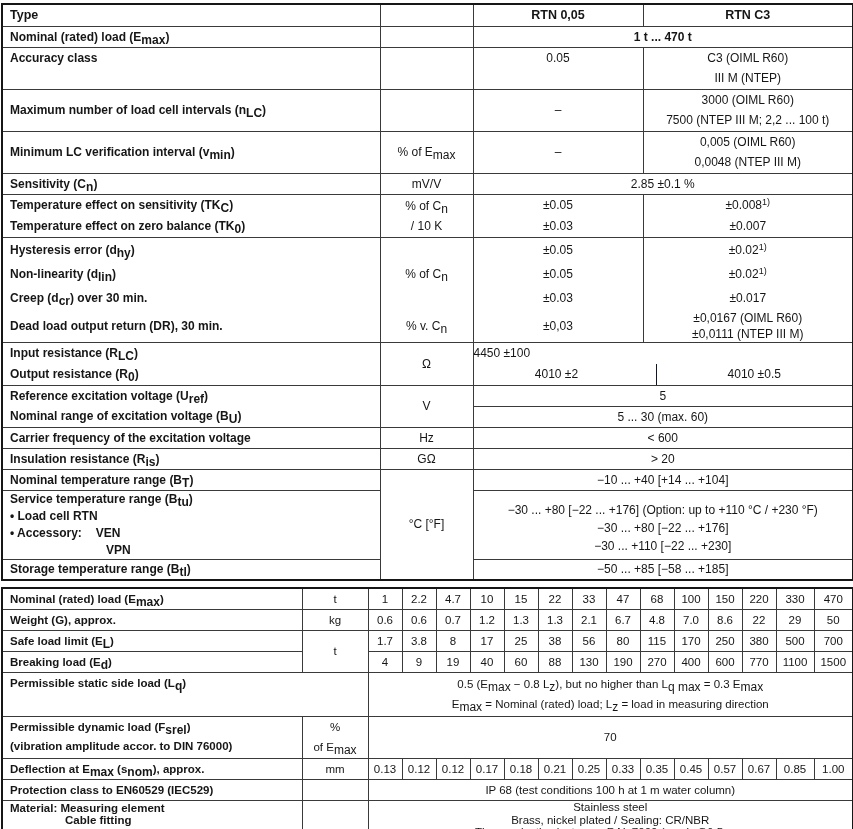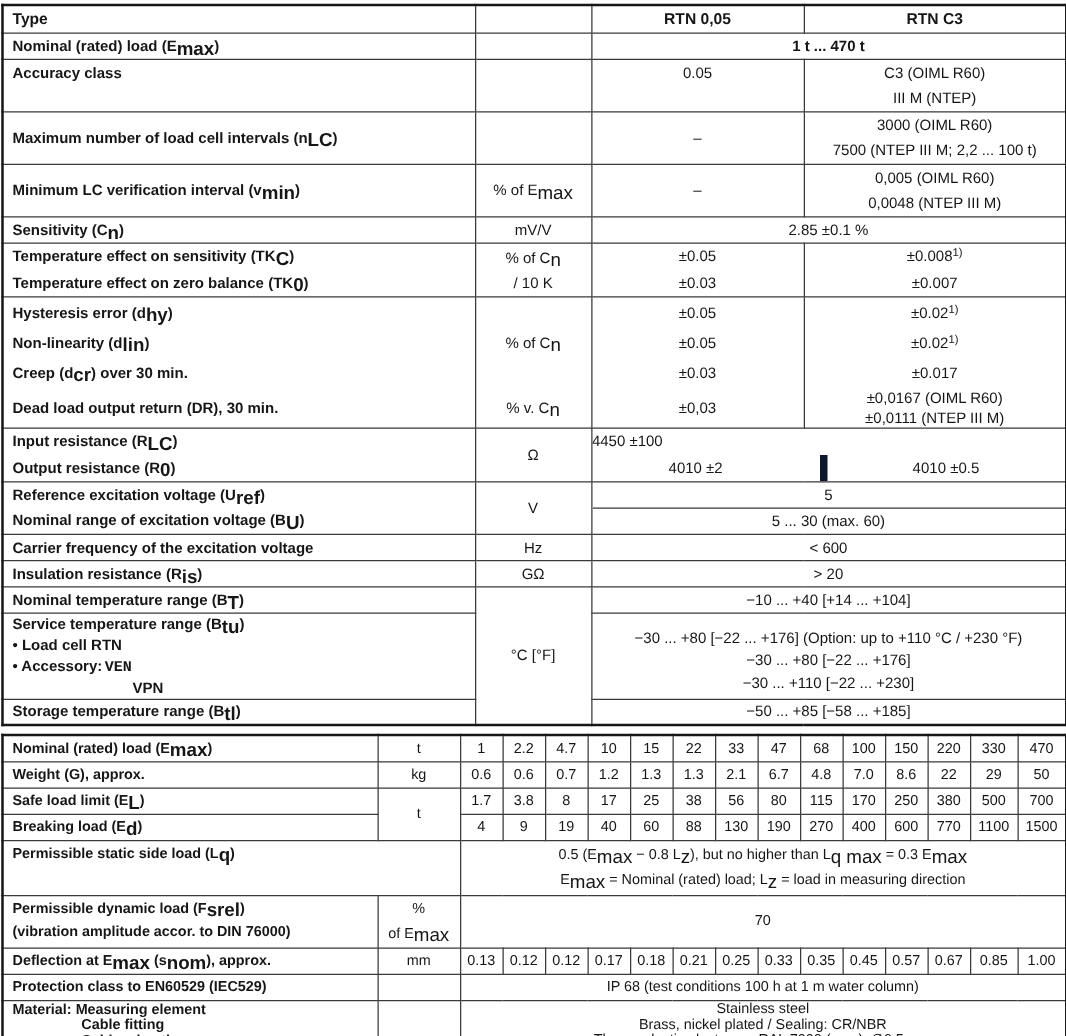--- a/index.html
+++ b/index.html
@@ -22,41 +22,41 @@
   .blk .l{height:24px;line-height:24px;}
   .blk .l4{height:32px;line-height:32px;}
   .blk .l4.two{line-height:16px;}
   .blk .l4.two div{height:16px;line-height:16px;}
   .blk .lab{font-weight:bold;text-align:left;padding-left:7px;}
   .blk .cc{text-align:center;}
   
   .res1{height:21px;line-height:21px;text-align:left;}
   .res2{display:flex;height:21px;line-height:21px;gap:16px;}
   .res2 .ra{width:166px;text-align:center;}
-  .res2 .rb{flex:1;border-left:6px solid #0f172a;text-align:center;}
+  .res2 .rb{flex:1;border-left:1px solid #0f172a;text-align:center;}
   
   .exc1{height:20px;line-height:20px;text-align:center;}
   .exc2{height:20px;line-height:20px;text-align:center;border-top:1px solid #3a3a3a;}
   
   .svc{padding:0;vertical-align:top;}
   .svc .t{height:17px;line-height:17px;font-weight:bold;padding-left:7px;}
   .svc .bu{height:17px;line-height:17px;font-weight:bold;padding-left:7px;}
-  .svc .ven{margin-left:2px;font-family:Liberation Mono, monospace;}
+  .svc .ven{margin-left:14px;}
   .svc .vpn{height:17px;line-height:17px;font-weight:bold;padding-left:103px;}
   .svc-val{padding:10px 4px 0 4px;vertical-align:top;}
   .svc-val div{height:18px;line-height:18px;text-align:center;}
   
   .num{text-align:center;white-space:nowrap;font-size:11px;padding:0 1px;}
   .two20 div{height:20px;line-height:20px;text-align:center;}
   .dyn-l div{height:19px;line-height:19px;}
   .mat{padding:1px 4px 0 7px;vertical-align:top;font-weight:bold;}
   .mat div{height:12.5px;line-height:12.5px;font-size:11.5px;}
   .mat .ind{padding-left:55px;}
   .mat-val div{height:12.5px;line-height:12.5px;text-align:center;font-size:11.5px;}
-  sub{font-size:15px;vertical-align:-3px;line-height:0;}
+  sub{font-size:12px;vertical-align:-3px;line-height:0;}
   sup{font-size:9px;vertical-align:4px;line-height:0;}
 </style>
 </head>
 <body>
 
 <div class="sheet">
 
   <table class="t1">
     <colgroup>
         <col style="width:378px">

